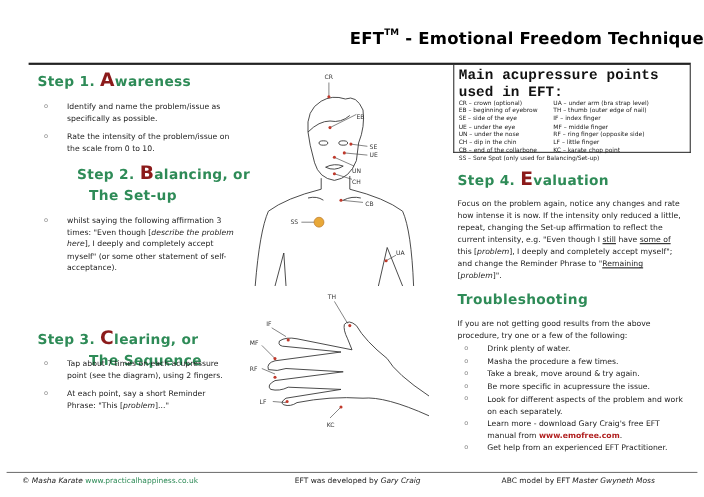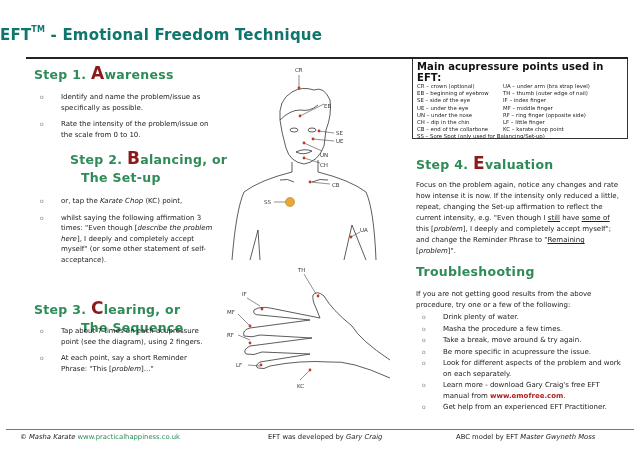--- a/index.html
+++ b/index.html
@@ -1,36 +1,36 @@
 <!DOCTYPE html>
 <html><head>
 <meta charset="utf-8">
 <style>
   html, body { margin:0; padding:0; background:#ffffff; }
   body { width:640px; height:452px; position:relative; overflow:hidden; font-family:"DejaVu Sans", sans-serif; color:#222; }
-  .title { position:absolute; top:26px; left:0; width:640px; text-align:left; font-family:"DejaVu Sans", sans-serif; font-weight:bold; font-size:15px; color:#0f766e; letter-spacing:0.2px; }
+  .title { position:absolute; top:26px; left:0; width:640px; text-align:right; font-family:"DejaVu Sans", sans-serif; font-weight:bold; font-size:15px; color:#000000; letter-spacing:0.2px; }
   .title sup { font-size:8px; vertical-align:top; position:relative; top:-1px; }
   .hr-top { position:absolute; top:57px; left:26px; width:602px; height:2px; background:#222; }
   .hr-bot2 { position:absolute; top:429px; left:6px; width:628px; height:1px; background:#777; }
 
   .step-h { position:absolute; font-family:"DejaVu Sans", sans-serif; font-weight:bold; color:#2e8b57; font-size:12.5px; letter-spacing:0.3px; white-space:nowrap; }
   .step-h .big { color:#8b1a1a; font-size:17px; }
   .step-h2 { position:absolute; font-family:"DejaVu Sans", sans-serif; font-weight:bold; color:#2e8b57; font-size:12.5px; letter-spacing:0.3px; white-space:nowrap; }
 
   ul.bul { position:absolute; margin:0; padding:0; list-style:none; font-size:7px; line-height:10.5px; color:#222; }
   ul.bul li { position:relative; padding-left:27px; margin-bottom:6px; }
   ul.bul li::before { content:"o"; position:absolute; left:6px; top:0; color:#888; font-size:6px; }
   ul.tight li { margin-bottom:1px; }
   .it { font-style:italic; }
   .u { text-decoration:underline; }
   .link { color:#b01e1e; font-weight:bold; }
   .green { color:#2e8b57; }
 
   .legend { position:absolute; left:412px; top:59px; width:216px; height:80px; border:1px solid #333; border-top:none; padding:0 4px; box-sizing:border-box; }
-  .legend .lh { font-size:10px; font-weight:bold; color:#111; margin-top:2px; letter-spacing:0.1px; }
+  .legend .lh { font-size:13px; font-weight:bold; color:#111; margin-top:2px; letter-spacing:0.1px;font-family:Liberation Mono, monospace; }
   .legend .grid { display:grid; grid-template-columns:86px 120px; font-size:5.4px; line-height:7.2px; color:#222; }
   .legend .full { font-size:5.4px; line-height:7.2px; color:#222; }
 
   .para { position:absolute; font-size:7px; line-height:11px; color:#222; }
   .footer { position:absolute; top:433px; font-size:6.8px; color:#222; white-space:nowrap; }
   .fi { font-style:italic; }
 
   .diagram { position:absolute; left:220px; top:60px; width:190px; height:340px; }
   .lbl { font-family:"DejaVu Sans", sans-serif; font-size:5.5px; fill:#333; }
 </style>
@@ -48,21 +48,20 @@
 <ul class="bul" style="left:34px; top:92px; width:180px;">
   <li>Identify and name the problem/issue as specifically as possible.</li>
   <li>Rate the intensity of the problem/issue on the scale from 0 to 10.</li>
 </ul>
 
 <div class="step-h" style="left:34px; top:148px;margin-left:36px;">
   <span>Step 2. </span><span class="big">B</span><span>alancing, or</span>
 </div>
 <div class="step-h2" style="left:81px; top:170px;">The Set-up</div>
 <ul class="bul" style="left:34px; top:196px; width:180px;">
-  <li><span>or, tap the </span><span class="it">Karate Chop</span><span> (KC) point,</span></li>
   <li><span>whilst saying the following affirmation 3 times: "Even though [</span><span class="it">describe the problem here</span><span>], I deeply and completely accept myself" (or some other statement of self-acceptance).</span></li>
 </ul>
 
 <div class="step-h" style="left:34px; top:298px;">
   <span>Step 3. </span><span class="big">C</span><span>learing, or</span>
 </div>
 <div class="step-h2" style="left:81px; top:320px;">The Sequence</div>
 <ul class="bul" style="left:34px; top:326px; width:180px;">
   <li><span>Tap about 7 times on each acupressure point (see the diagram), using 2 fingers.</span></li>
   <li><span>At each point, say a short Reminder Phrase: "This [</span><span class="it">problem</span><span>]..."</span></li>

